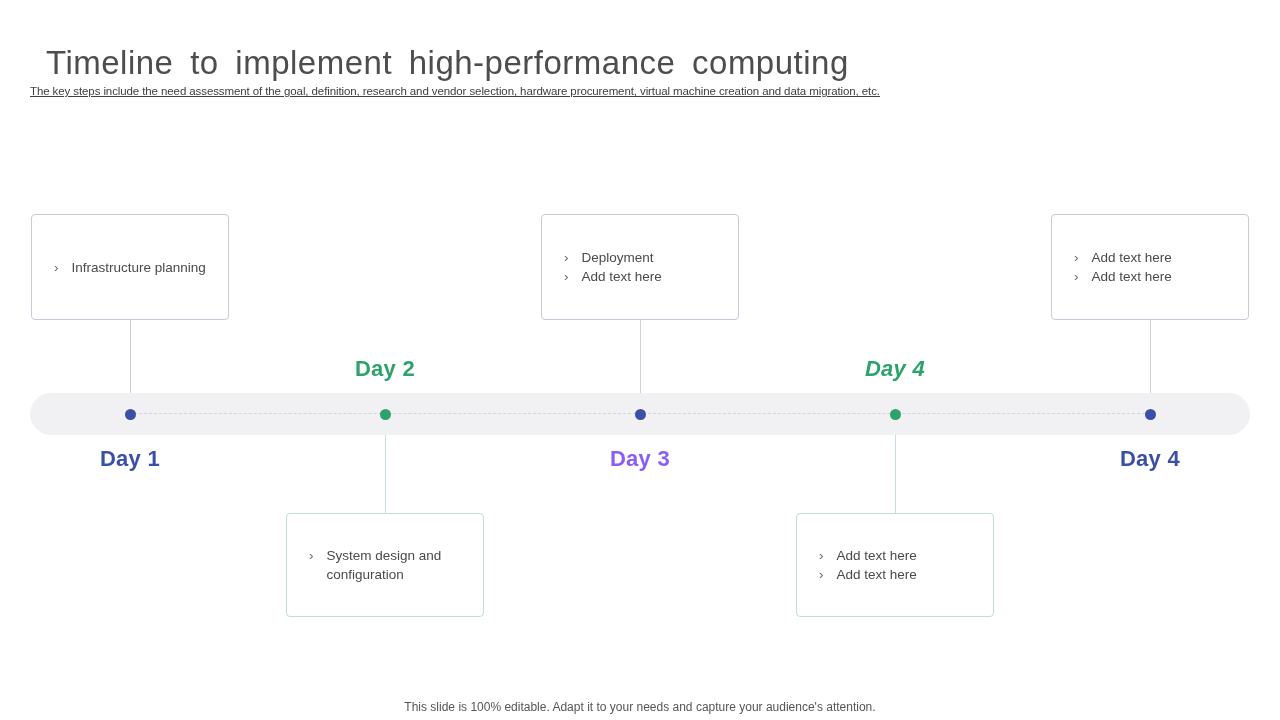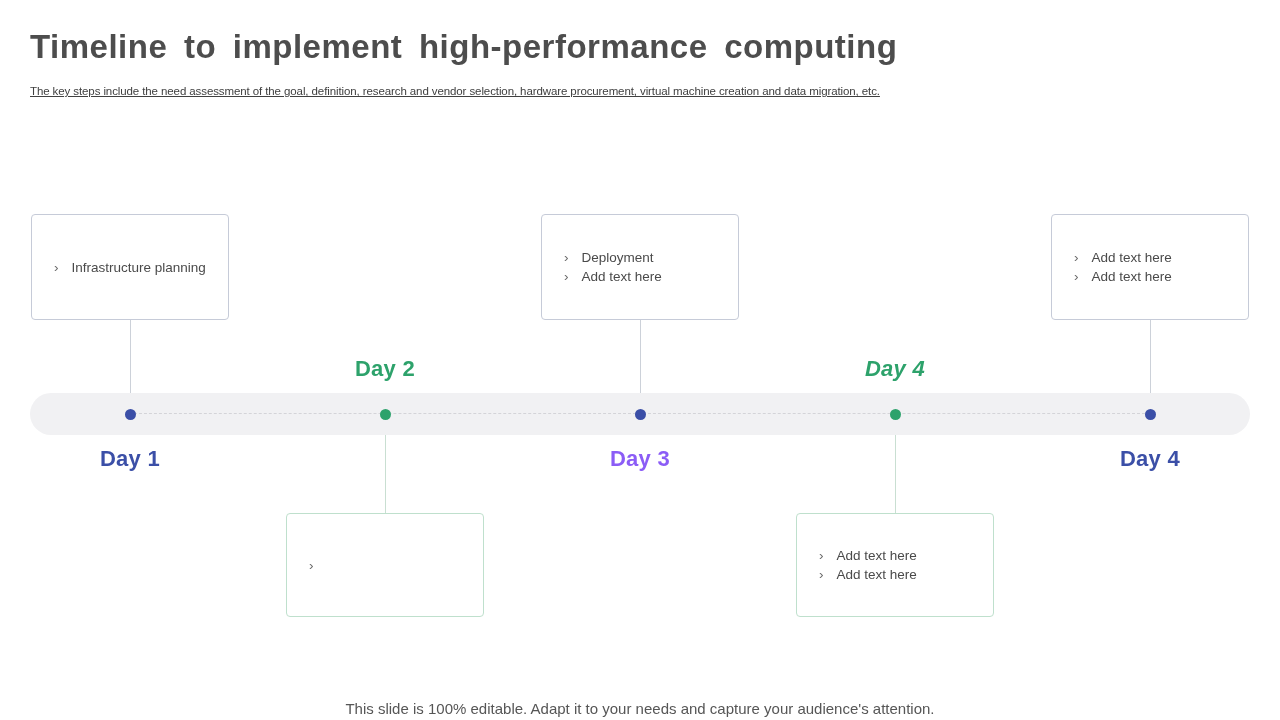--- a/index.html
+++ b/index.html
@@ -8,23 +8,23 @@
     width: 1280px;
     height: 720px;
     background: #ffffff;
     font-family: "Liberation Sans", sans-serif;
     overflow: hidden;
   }
   .title {
     position: absolute;
     left: 30px;
     top: 28px;
-    margin: 0;
+    margin: 16px;
     font-size: 33px;
-    font-weight: 700;
+    font-weight: 400;
     color: #4d4d4d;
     letter-spacing: 0.5px;
     word-spacing: 7px;
     white-space: nowrap;
   }
   .subtitle {
     position: absolute;
     left: 30px;
     top: 85px;
     margin: 0;
@@ -99,21 +99,21 @@
     flex: 0 0 auto;
     color: #6a6a6a;
   }
   .footer {
     position: absolute;
     left: 0;
     top: 700px;
     width: 100%;
     margin: 0;
     text-align: center;
-    font-size: 15px;
+    font-size: 12px;
     color: #565656;
   }
 </style>
 </head>
 <body>
 
 <div class="slide">
   <h1 class="title">Timeline to implement high-performance computing</h1>
   <p class="subtitle">The key steps include the need assessment of the goal, definition, research and vendor selection, hardware procurement, virtual machine creation and data migration, etc.</p>
 
@@ -136,20 +136,21 @@
   </div>
 
   <div class="milestone">
     <div class="connector" style="left: 384.5px; top: 435px; height: 78px; background: rgb(201, 223, 210);"></div>
     <div class="dot" style="left: 379.5px; background: rgb(45, 162, 107);"></div>
     <div class="day-label" style="left: 315px; top: 356px; color: rgb(45, 162, 107);">Day 2</div>
     <div class="box" style="left: 286px; top: 513px; height: 102px; border-color: rgb(191, 224, 205);">
       <ul>
               <li>
                 <span class="bullet">›</span>
+                <span>System design and configuration</span>
               </li>
             </ul>
     </div>
   </div>
 
   <div class="milestone">
     <div class="connector" style="left: 639.5px; top: 318px; height: 75px; background: rgb(204, 209, 217);"></div>
     <div class="dot" style="left: 634.5px; background: rgb(59, 79, 167);"></div>
     <div class="day-label" style="left: 570px; top: 446px; color: #8b5cf6;">Day 3</div>
     <div class="box" style="left: 541px; top: 214px; height: 104px; border-color: rgb(198, 203, 216);">

